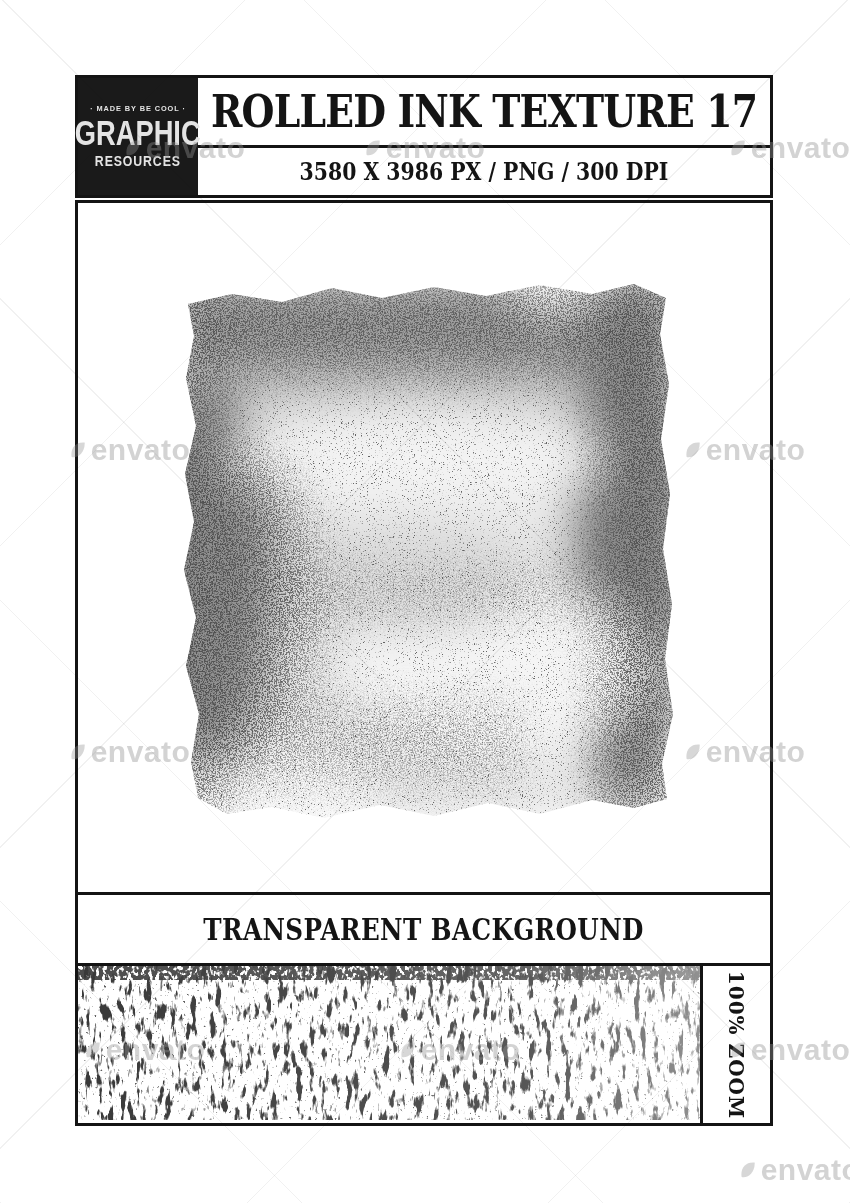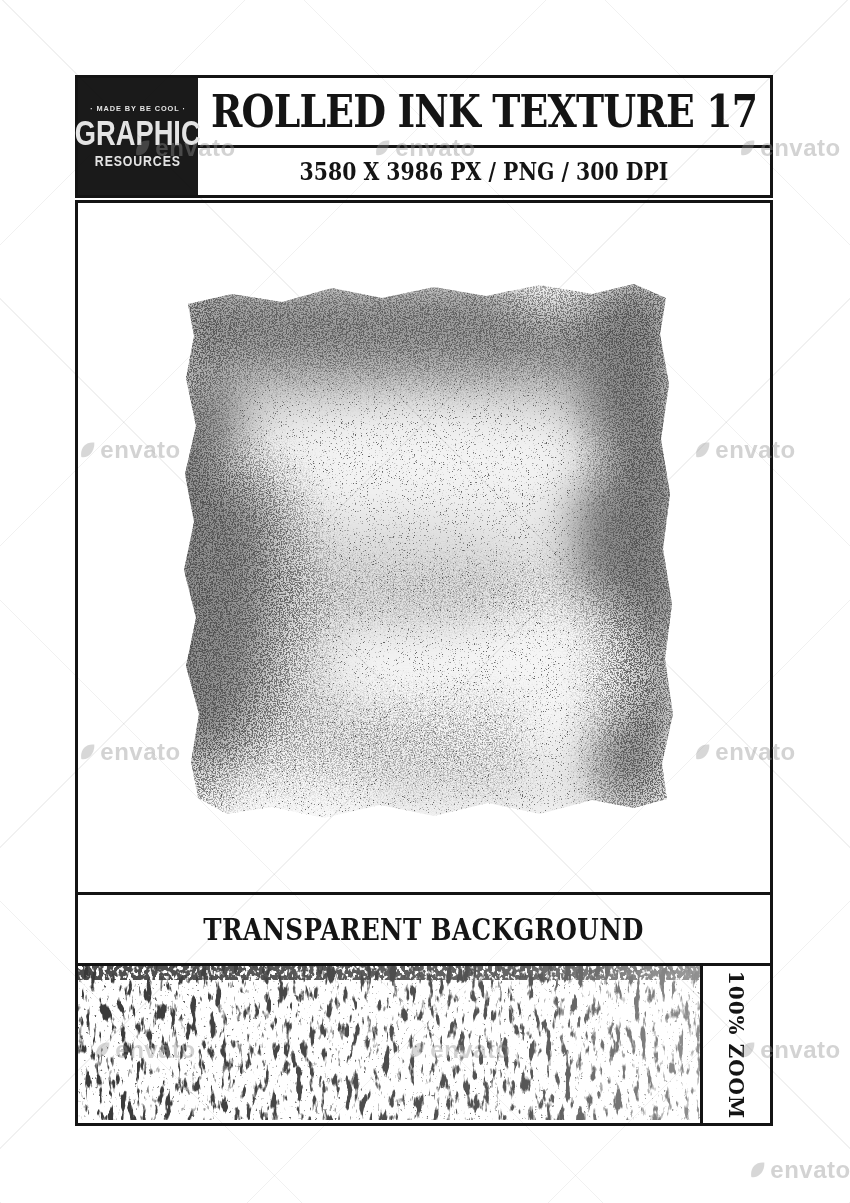--- a/index.html
+++ b/index.html
@@ -14,21 +14,21 @@
     position:absolute;inset:0;z-index:39;pointer-events:none;
     background:
       repeating-linear-gradient(45deg, rgba(0,0,0,0.055) 0 1px, transparent 1px 213px),
       repeating-linear-gradient(-45deg, rgba(0,0,0,0.055) 0 1px, transparent 1px 213px);
   }
   .wm{
     position:absolute;z-index:40;pointer-events:none;
     display:flex;align-items:center;gap:5px;
     transform:translate(-50%,-50%);
     font-family:"Liberation Sans", sans-serif;
-    font-weight:bold;font-size:24px;letter-spacing:0.5px;
+    font-weight:bold;font-size:30px;letter-spacing:0.5px;
     color:rgba(145,145,145,0.40);
   }
   .wm .leaf{display:block;opacity:0.9;}
   
   .sheet{position:absolute;left:75px;top:75px;width:698px;z-index:1;}
   .box{box-sizing:border-box;border:3px solid #141414;background:#ffffff;}
   
   .header{height:123px;display:flex;margin-bottom:2px;}
   .logo{
     width:120px;flex:0 0 120px;background:#1a1a1a;color:#e4e4e4;

